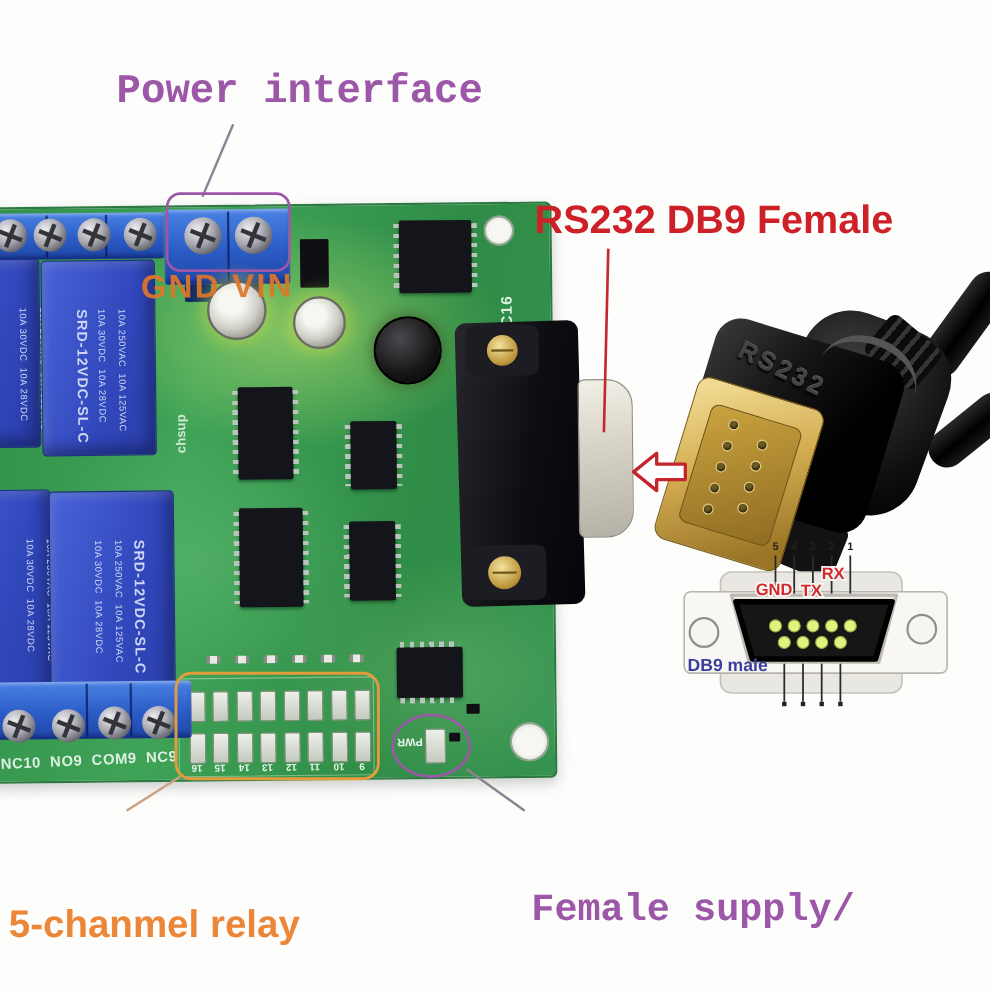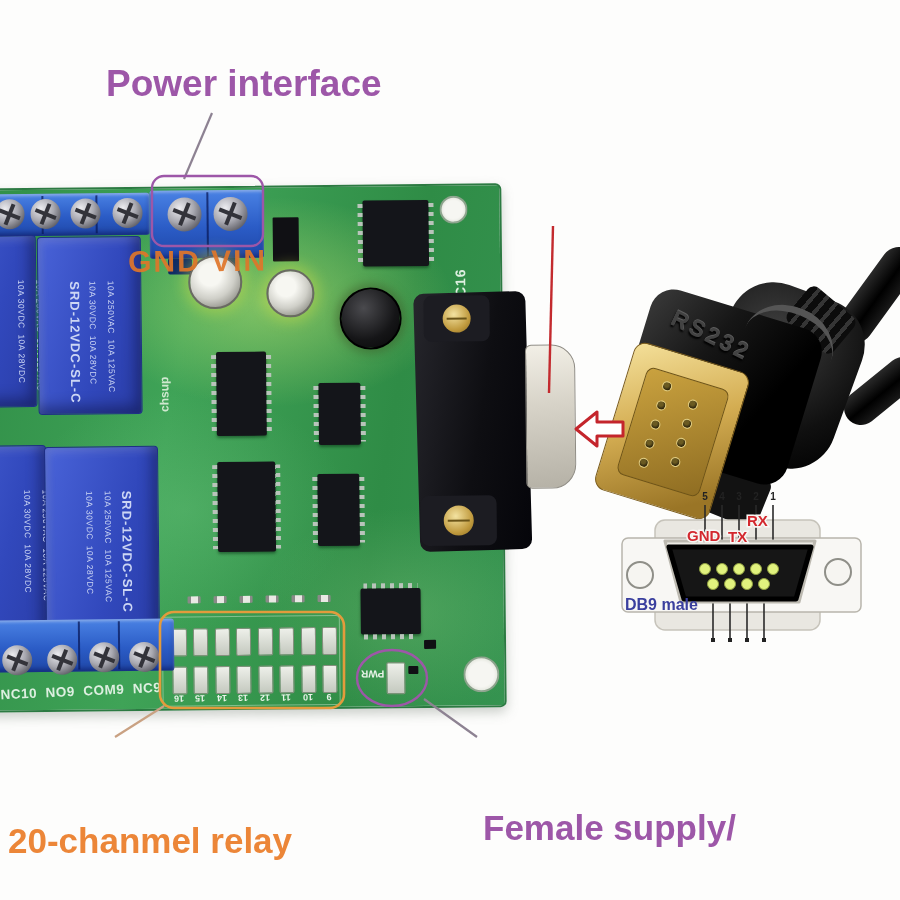--- a/index.html
+++ b/index.html
@@ -2,21 +2,21 @@
 <html><head>
 <meta charset="utf-8">
 <style>
   html,body{margin:0;padding:0;background:#ffffff;}
   .canvas{position:relative;width:900px;height:900px;background:#fdfdfc;overflow:hidden;
           font-family:"Liberation Sans",sans-serif;}
   .abs{position:absolute;}
 
   
   .ann{position:absolute;font-weight:bold;white-space:pre;z-index:60;letter-spacing:0px;}
-  .ann-purple{color:#9d57a8;}
+  .ann-purple{color:#9d57a8;font-family:Liberation Mono, monospace;}
   .ann-red{color:#cd2127;}
   .ann-orange{color:#ec8638;}
 
   
   .board{position:absolute;left:-48px;top:186px;width:548px;height:520px;z-index:5;
     transform:rotate(-0.6deg);border-radius:6px;border:2px solid #2c7a42;
     background:
       radial-gradient(260px 150px at 58% 22%, rgba(205,235,120,.50), transparent 70%),
       radial-gradient(220px 160px at 42% 62%, rgba(120,205,135,.30), transparent 75%),
       radial-gradient(200px 140px at 82% 82%, rgba(150,215,140,.28), transparent 75%),
@@ -300,22 +300,23 @@
     <rect x="152" y="176" width="111" height="70" rx="12" fill="none" stroke="#9d57a8" stroke-width="2.4"></rect>
     <line x1="553" y1="226" x2="549" y2="393" stroke="#c32a2e" stroke-width="2.4"></line>
     <polygon points="576,429 597,412 597,422 623,422 623,436 597,436 597,446" fill="#ffffff" stroke="#c4252c" stroke-width="3" stroke-linejoin="round"></polygon>
     <rect x="160" y="612" width="184" height="96" rx="14" fill="none" stroke="#e39b3c" stroke-width="2.6"></rect>
     <line x1="115" y1="737" x2="164" y2="706" stroke="#c9a182" stroke-width="2.2"></line>
     <ellipse cx="392" cy="678" rx="35" ry="28" fill="none" stroke="#9d57a8" stroke-width="2.4"></ellipse>
     <line x1="424" y1="699" x2="477" y2="737" stroke="#8d8292" stroke-width="2.2"></line>
   </svg>
 
   <div class="ann ann-purple" style="left:106px;top:63px;font-size:37px;">Power interface</div>
+  <div class="ann ann-red" style="left:486px;top:179px;font-size:36px;">RS232 DB9 Female</div>
   <div class="ann ann-orange" style="left:8px;top:733px;font-size:35px;line-height:43px;">
-    <div>20-chanmel relay</div>
+    <div>5-chanmel relay</div>
     
   </div>
   <div class="ann ann-purple" style="left:483px;top:720px;font-size:35px;line-height:43px;">
     <div>Female supply/</div>
     
   </div>
 
 </div>
 
 </body></html>

